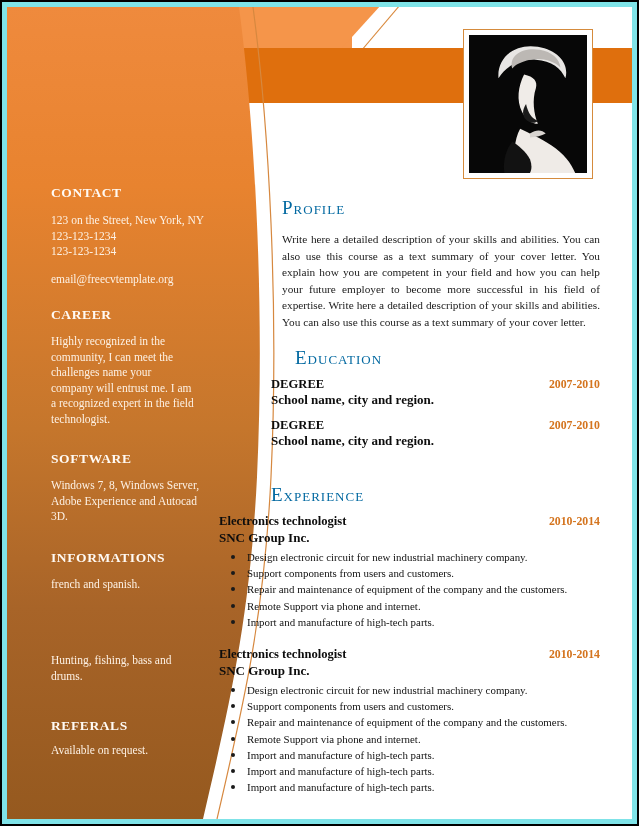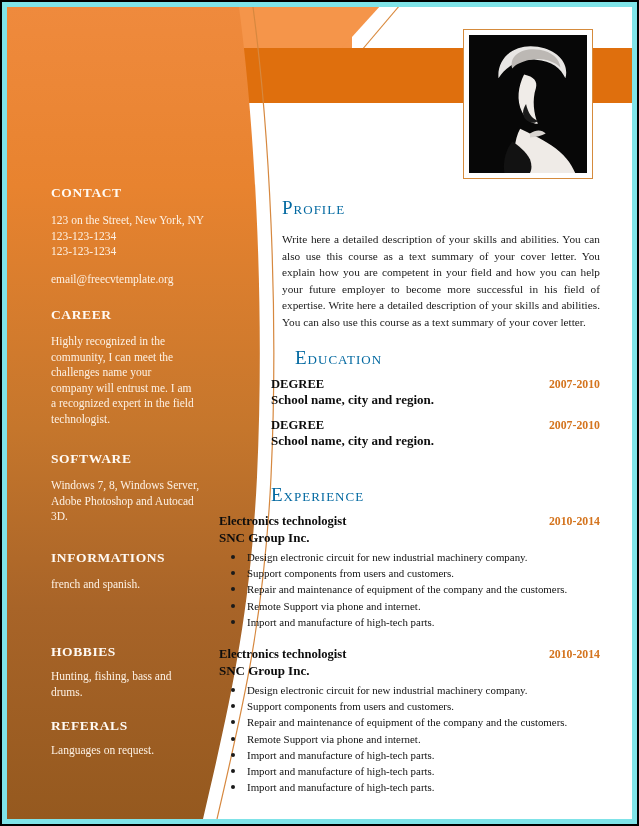--- a/index.html
+++ b/index.html
@@ -105,38 +105,37 @@
         </div>
       </div>
 
       <div class="side-block" style="top:300px;">
         <div class="side-h">CAREER</div>
         <div class="side-p" style="margin-top:11px;width:145px;">Highly recognized in the community, I can meet the challenges name your company will entrust me. I am a recognized expert in the field technologist.</div>
       </div>
 
       <div class="side-block" style="top:444px;">
         <div class="side-h">SOFTWARE</div>
-        <div class="side-p" style="margin-top:11px;width:150px;">Windows 7, 8, Windows Server, Adobe Photoshop and Autocad 3D.</div>
+        <div class="side-p" style="margin-top:11px;width:150px;">Windows 7, 8, Windows Server, Adobe Experience and Autocad 3D.</div>
       </div>
 
       <div class="side-block" style="top:543px;">
         <div class="side-h">INFORMATIONS</div>
         <div class="side-p" style="margin-top:11px;">
           <div>french and spanish.</div>
         </div>
       </div>
 
       <div class="side-block" style="top:637px;">
-        <div class="side-h">HOBBIES</div>
         <div class="side-p" style="margin-top:9px;width:150px;">Hunting, fishing, bass and drums.</div>
       </div>
 
       <div class="side-block" style="top:711px;">
         <div class="side-h">REFERALS</div>
-        <div class="side-p" style="margin-top:9px;">Languages on request.</div>
+        <div class="side-p" style="margin-top:9px;">Available on request.</div>
       </div>
     </div>
 
     <div class="main">
 
       <div style="position:absolute;top:190px;left:11px;width:318px;">
         <div class="sec-title">Profile</div>
         <div class="profile-body" style="margin-top:12px;">Write here a detailed description of your skills and abilities. You can also use this course as a text summary of your cover letter. You explain how you are competent in your field and how you can help your future employer to become more successful in his field of expertise. Write here a detailed description of your skills and abilities. You can also use this course as a text summary of your cover letter.</div>
       </div>
 

